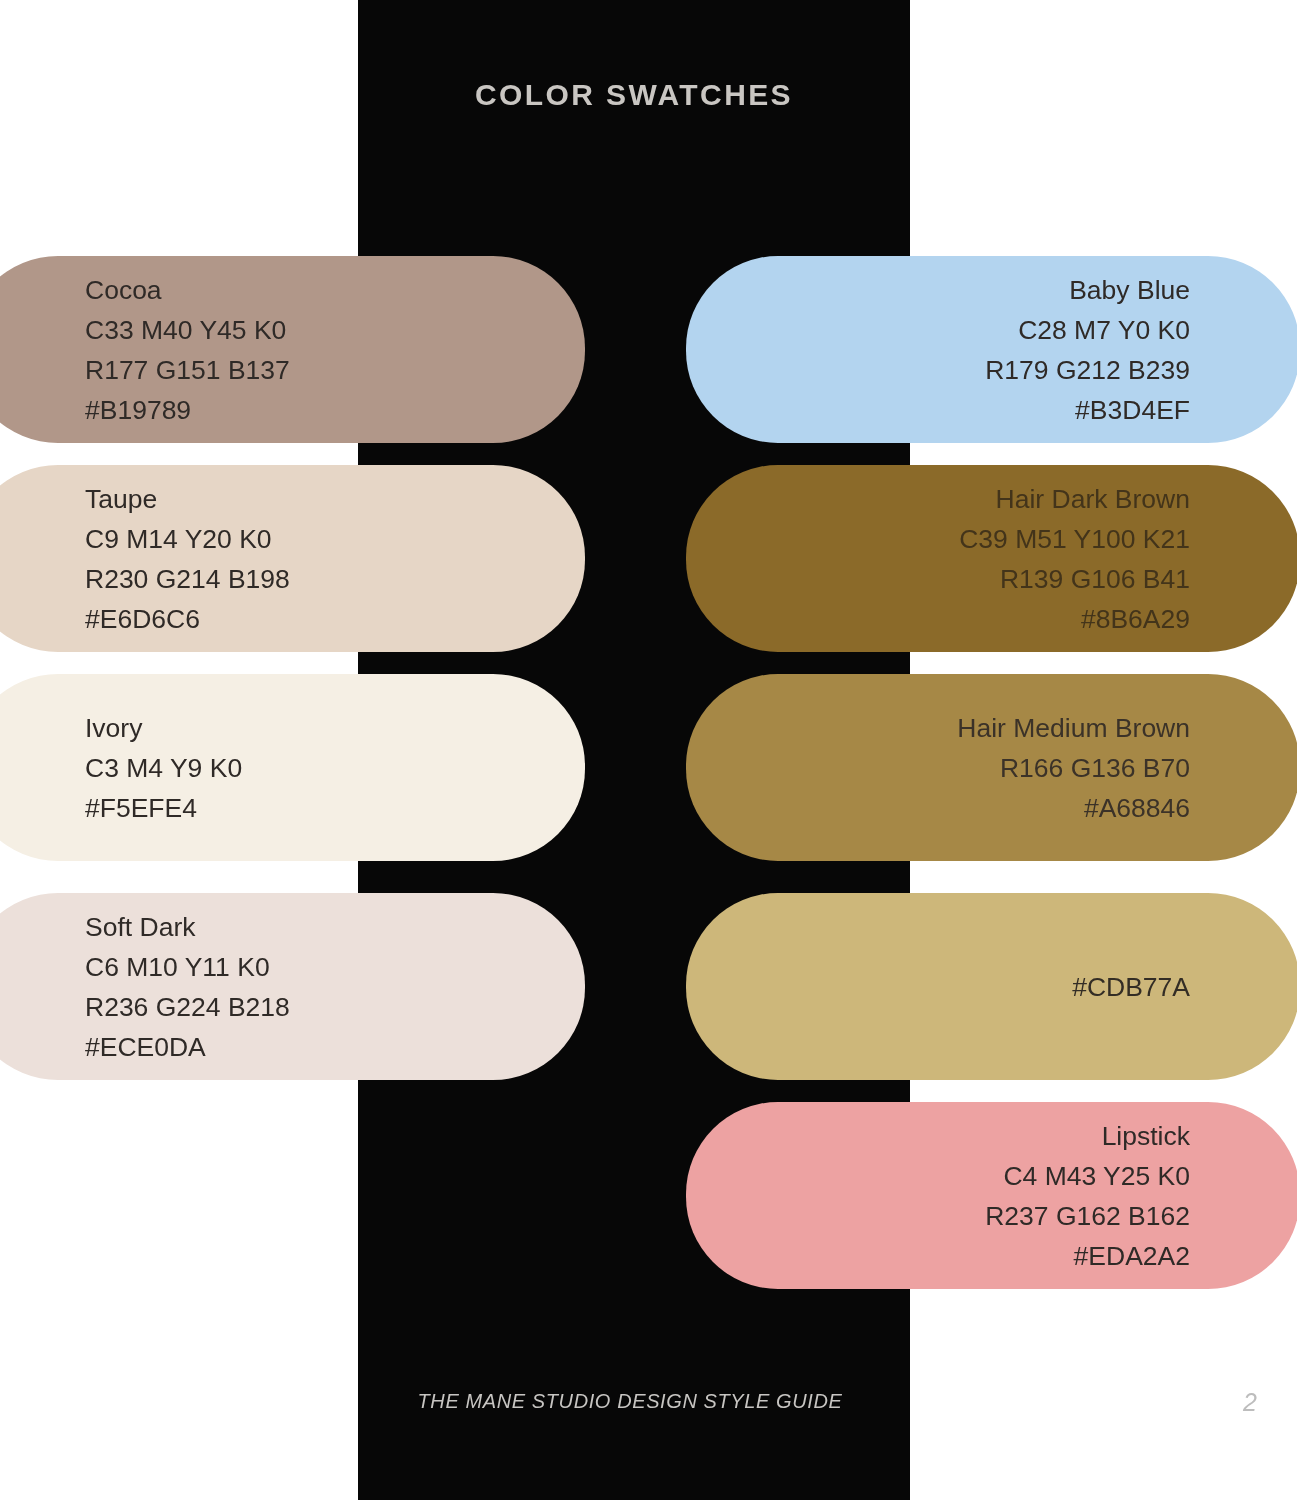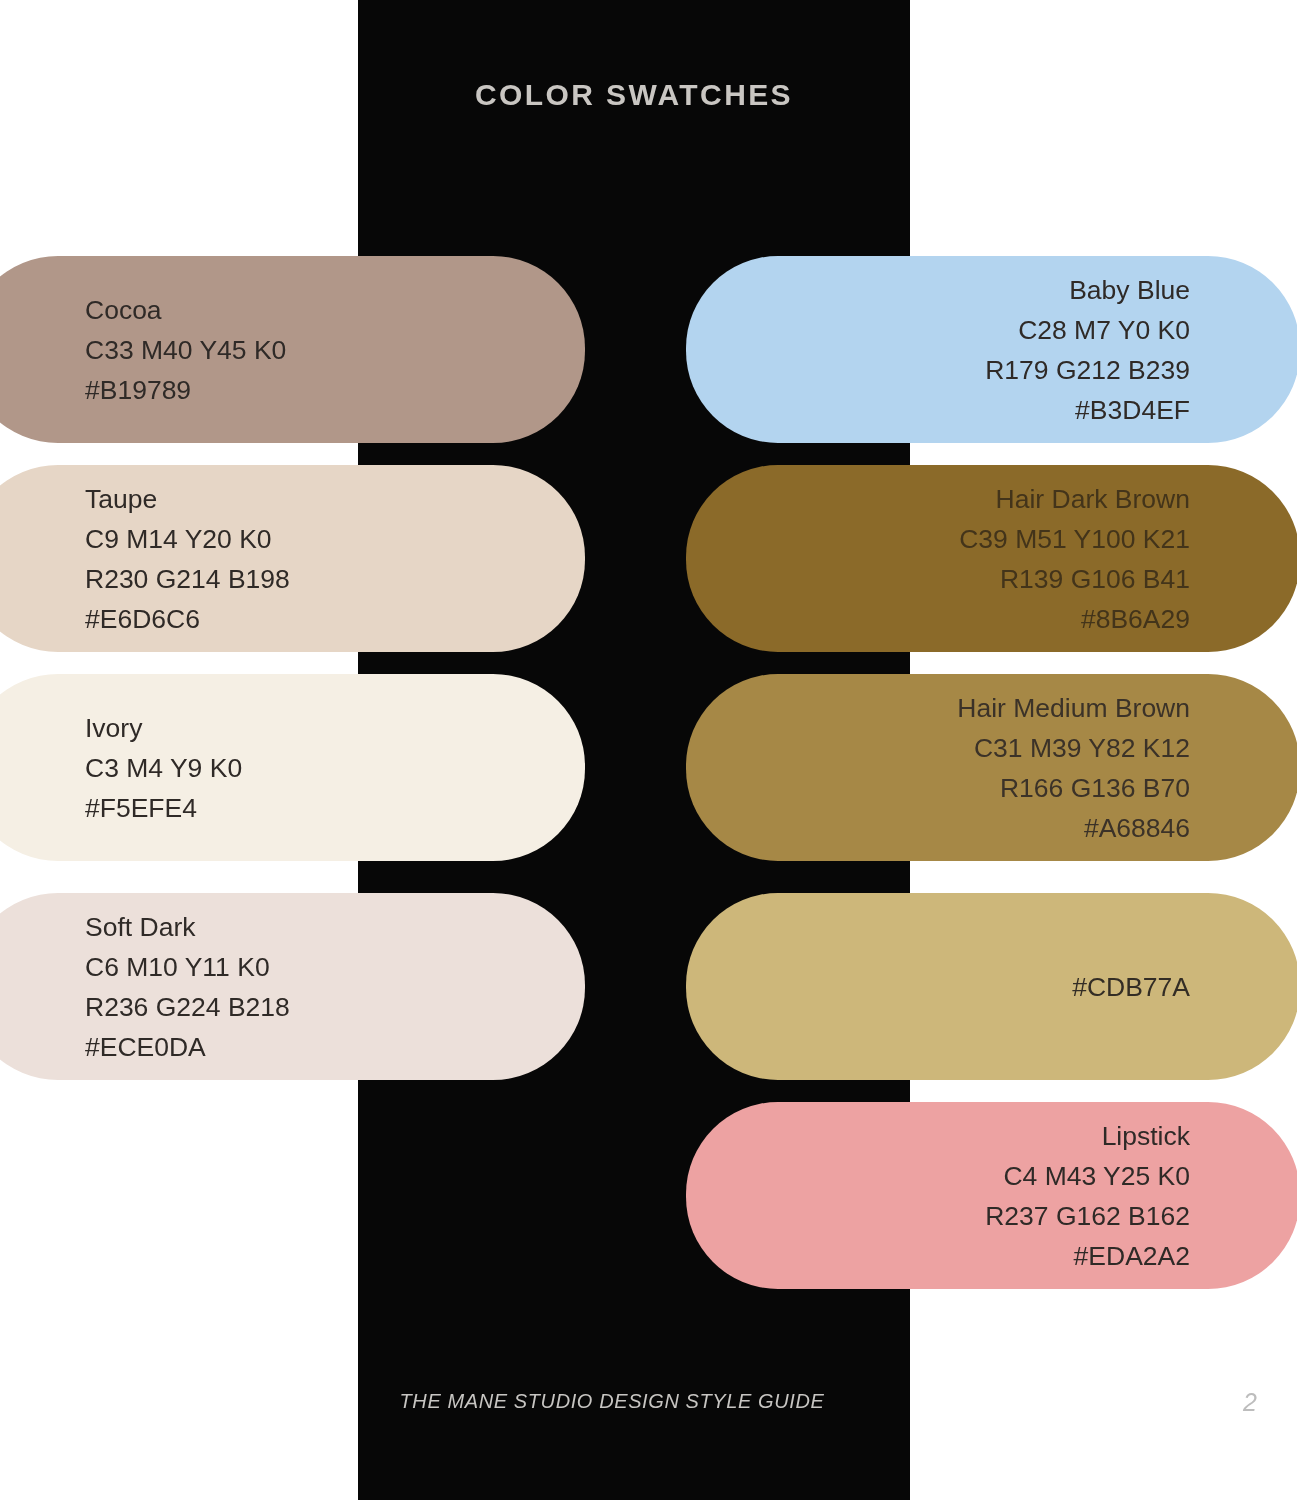--- a/index.html
+++ b/index.html
@@ -35,21 +35,21 @@
     text-align: center;
     color: #c9c6c2;
     font-size: 30px;
     font-weight: bold;
     letter-spacing: 2.4px;
     white-space: nowrap;
   }
   
   #footer-text {
     position: absolute;
-    left: 358px;
+    left: 376px;
     top: 1390px;
     width: 508px;
     text-align: center;
     color: #c7c5c2;
     font-size: 20px;
     font-style: italic;
     letter-spacing: 0.6px;
     white-space: nowrap;
   }
   #page-number {
@@ -104,20 +104,21 @@
 <div id="page">
 
   <div id="black-panel"></div>
 
   <div id="page-title">COLOR SWATCHES</div>
 
   <div id="swatch-layer">
       <div class="swatch left" style="top: 256px; height: 187px; background: rgb(177, 151, 137); color: rgb(47, 42, 39);">
         <div class="name">Cocoa</div>
         <div class="line">C33 M40 Y45 K0</div>
+        <div class="line">R177 G151 B137</div>
         <div class="line">#B19789</div>
       </div>
       <div class="swatch left" style="top: 465px; height: 187px; background: rgb(230, 214, 198); color: rgb(47, 42, 39);">
         <div class="name">Taupe</div>
         <div class="line">C9 M14 Y20 K0</div>
         <div class="line">R230 G214 B198</div>
         <div class="line">#E6D6C6</div>
       </div>
       <div class="swatch left" style="top: 674px; height: 187px; background: rgb(245, 239, 228); color: rgb(47, 42, 39);">
         <div class="name">Ivory</div>
@@ -137,21 +138,20 @@
         <div class="line">#B3D4EF</div>
       </div>
       <div class="swatch right" style="top: 465px; height: 187px; background: rgb(139, 106, 41); color: rgb(67, 52, 26);">
         <div class="name">Hair Dark Brown</div>
         <div class="line">C39 M51 Y100 K21</div>
         <div class="line">R139 G106 B41</div>
         <div class="line">#8B6A29</div>
       </div>
       <div class="swatch right" style="top: 674px; height: 187px; background: rgb(166, 136, 70); color: rgb(59, 50, 40);">
         <div class="name">Hair Medium Brown</div>
-        <div class="line">C31 M39 Y82 K12</div>
         <div class="line">R166 G136 B70</div>
         <div class="line">#A68846</div>
       </div>
       <div class="swatch right" style="top: 893px; height: 187px; background: rgb(205, 183, 122); color: rgb(51, 45, 37);">
         <div class="line">#CDB77A</div>
       </div>
       <div class="swatch right" style="top: 1102px; height: 187px; background: rgb(237, 162, 162); color: rgb(47, 42, 39);">
         <div class="name">Lipstick</div>
         <div class="line">C4 M43 Y25 K0</div>
         <div class="line">R237 G162 B162</div>

